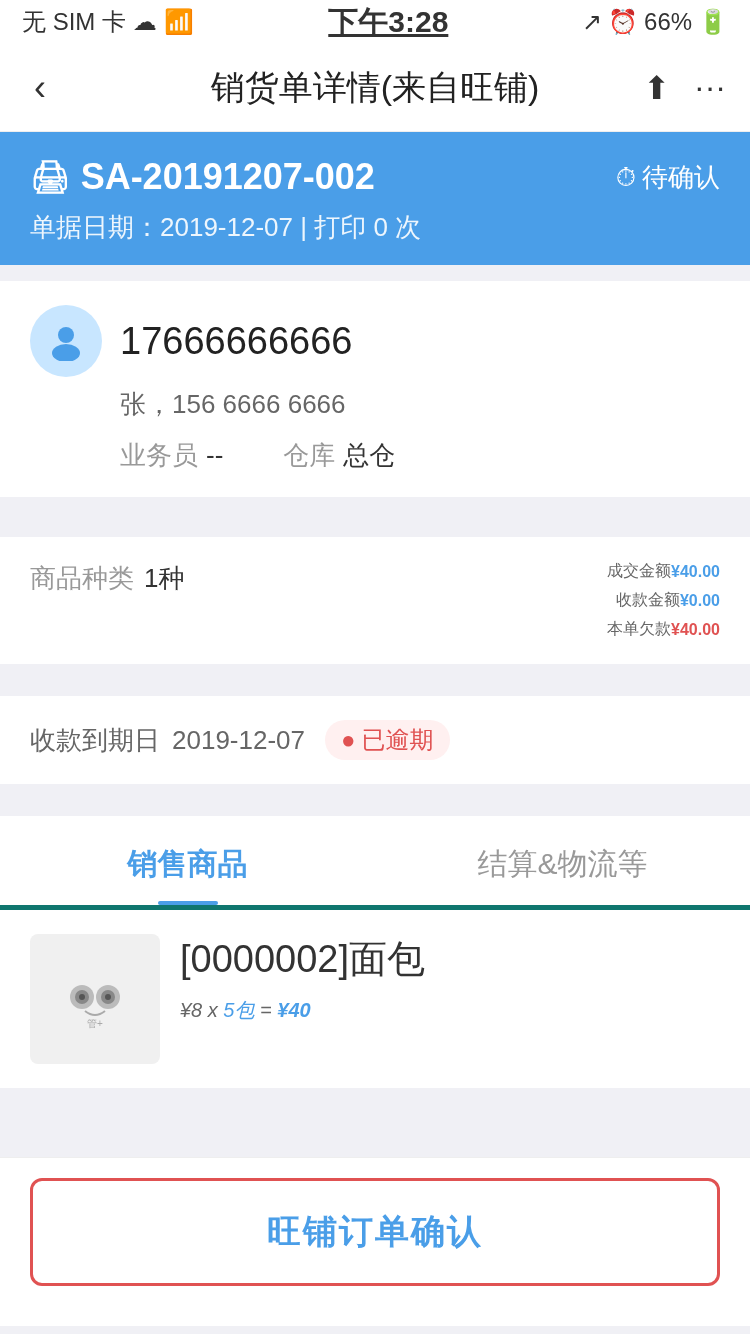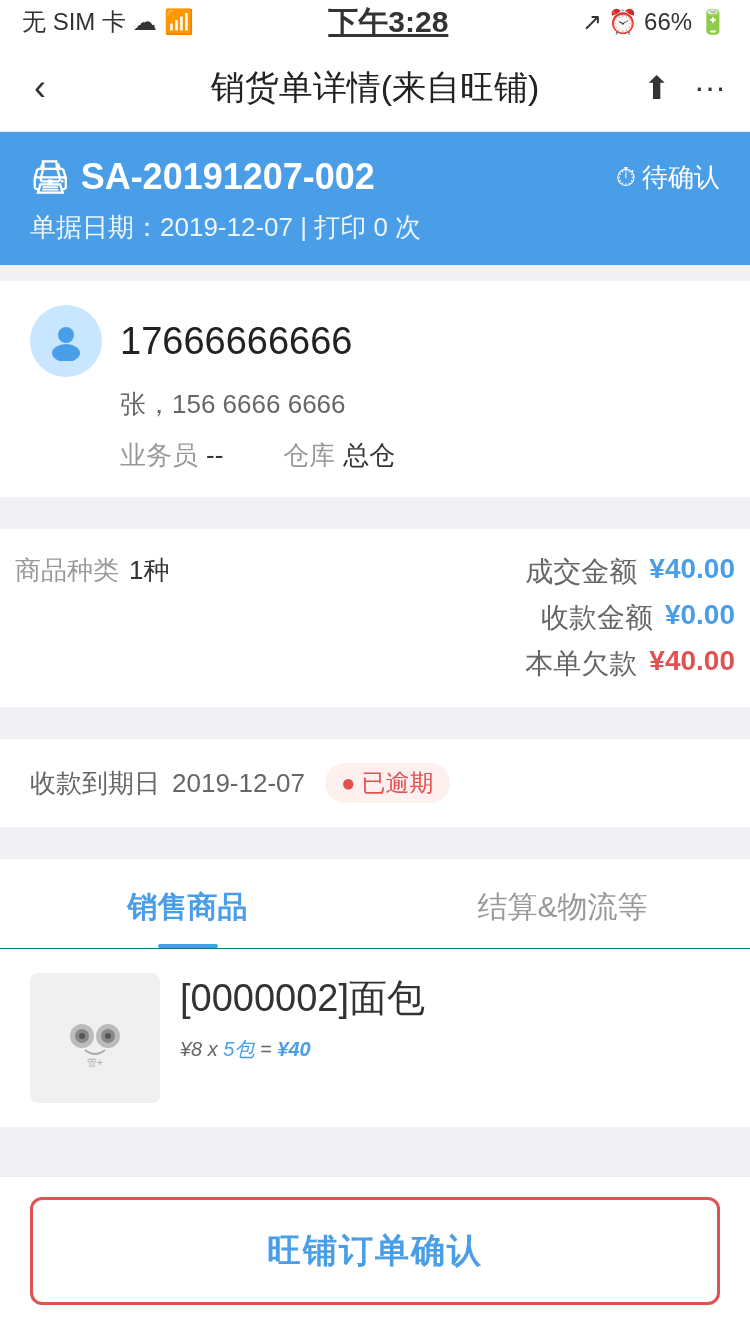--- a/index.html
+++ b/index.html
@@ -141,22 +141,22 @@
       align-items: center;
       gap: 8px;
       margin-right: 60px;
     }
     .label { color: #999; }
     .value { color: #333; }
 
     
     .summary-card {
       background: #fff;
-      margin-top: 16px;
-      padding: 24px 15px;
+      margin-top: 24px;
+      padding: 24px 30px;
     }
     .summary-row {
       display: flex;
       justify-content: space-between;
       align-items: flex-start;
     }
     .summary-left {
       display: flex;
       align-items: center;
       gap: 10px;
@@ -166,22 +166,22 @@
     .summary-left .label { color: #999; }
     .summary-left .count { color: #333; }
     .summary-right {
       display: flex;
       flex-direction: column;
       align-items: flex-end;
       gap: 8px;
     }
     .summary-item {
       display: flex;
-      gap: 12px;
-      font-size: 28px;
+      align-items: center;
+      font-size: 16px;
     }
     .summary-item .s-label { color: #666; }
     .summary-item .s-value { color: #4a9ee8; font-weight: 600; }
     .summary-item .s-value-red { color: #e05252; font-weight: 600; }
 
     
     .due-date-card {
       background: #fff;
       margin-top: 16px;
       padding: 24px 30px;
@@ -201,21 +201,21 @@
       padding: 4px 16px;
       font-size: 24px;
       margin-left: 8px;
     }
 
     
     .tabs-container {
       background: #fff;
       margin-top: 16px;
       display: flex;
-      border-bottom: 1px solid #0f766e;
+      border-bottom: 5px solid #0f766e;
       align-items: flex-end;
     }
     .tab-item {
       flex: 1;
       text-align: center;
       padding: 28px 0 20px;
       font-size: 30px;
       color: #999;
       cursor: pointer;
       position: relative;
@@ -272,25 +272,25 @@
     
     .content-area {
       background: #f0f0f5;
       flex: 1;
       min-height: 200px;
     }
 
     
     .footer {
       position: fixed;
-      bottom: 0;
+      bottom: 8px;
       left: 0;
       width: 750px;
       background: #fff;
-      padding: 20px 30px 29px;
+      padding: 20px 30px 40px;
       border-top: 1px solid #eee;
     }
     .confirm-btn {
       width: 100%;
       padding: 28px 0;
       border: 3px solid #e05252;
       border-radius: 12px;
       background: #fff;
       color: #4a9ee8;
       font-size: 34px;

